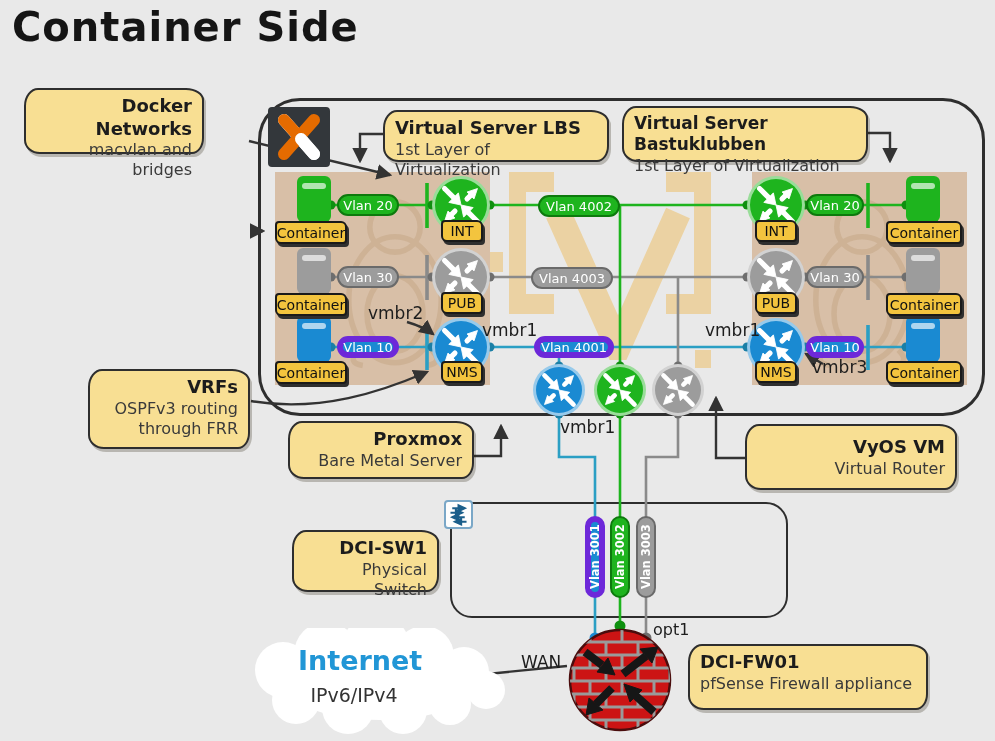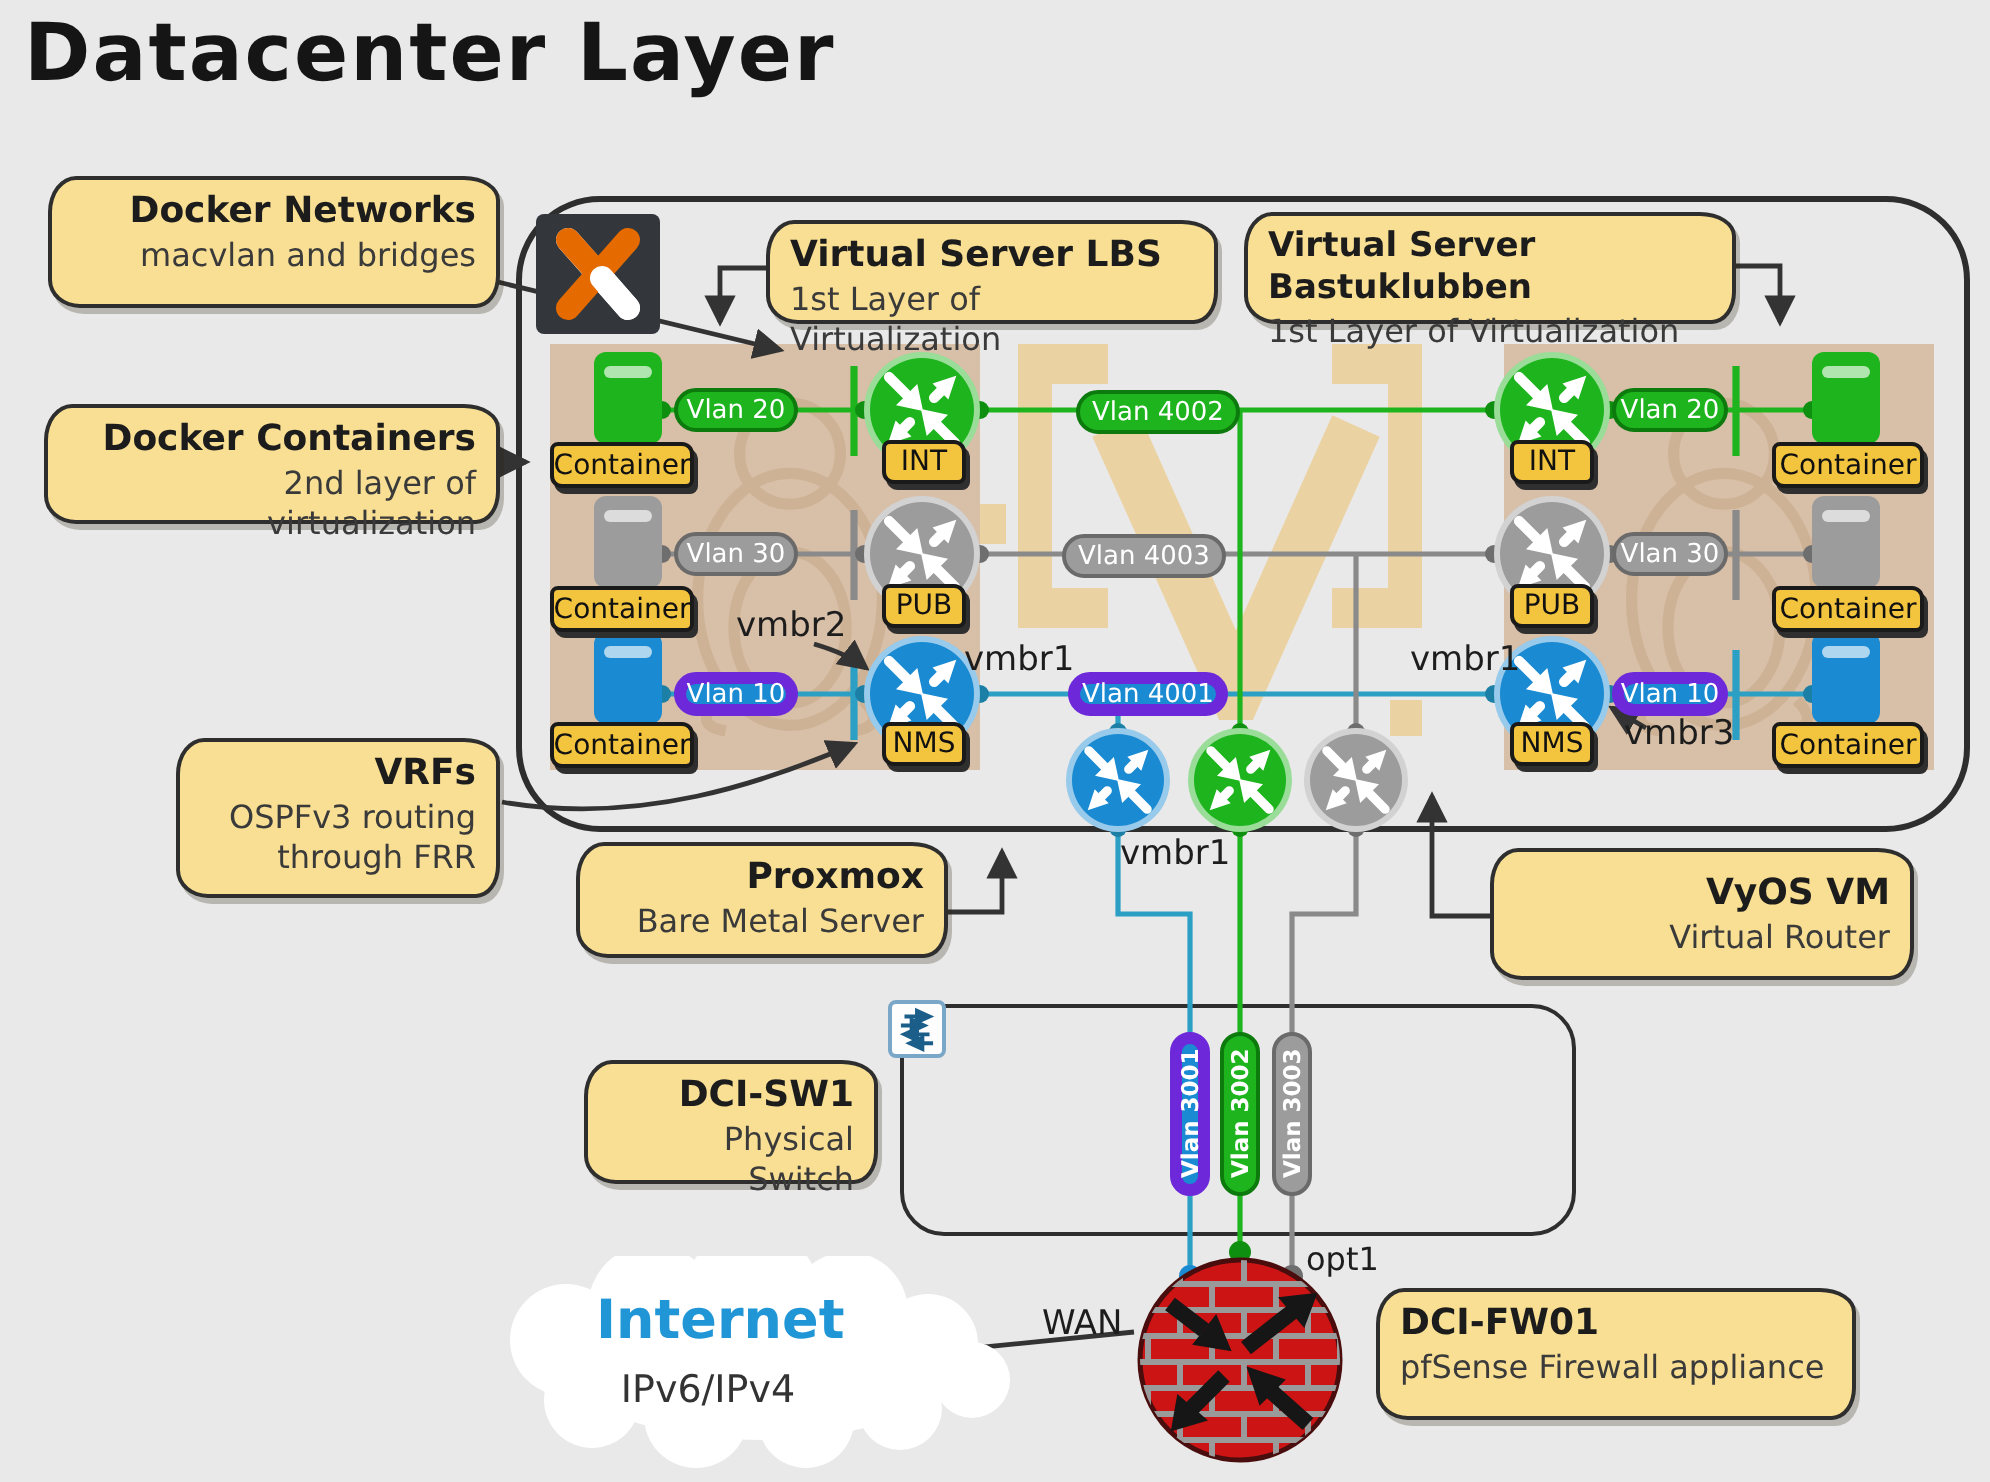--- a/index.html
+++ b/index.html
@@ -65,21 +65,21 @@
   .fw{left:566px;top:626px;width:108px;height:108px;position:absolute;z-index:18}
   .cloud{left:238px;top:628px;width:282px;height:108px;position:absolute;z-index:18}
   .wm{position:absolute;z-index:2;opacity:.9}
   .wm .blk{position:absolute;background:var(--watermark)}
 </style>
 </head>
 <body>
 
 <div class="stage">
 
-  <div class="title">Datacenter Layer</div>
+  <div class="title">Container Side</div>
 
   <div class="wm" style="left:0;top:0;width:995px;height:741px">
     <div class="blk" style="left:489px;top:252px;width:14px;height:20px"></div>
     <div class="blk" style="left:509px;top:172px;width:17px;height:142px"></div>
     <div class="blk" style="left:509px;top:172px;width:45px;height:20px"></div>
     <div class="blk" style="left:509px;top:294px;width:45px;height:20px"></div>
     <svg class="abs" style="left:545px;top:195px" width="146" height="165">
       <polyline points="13,18 73,152 133,18" fill="none" stroke="var(--watermark)" stroke-width="26"></polyline>
     </svg>
     <div class="blk" style="left:694px;top:172px;width:17px;height:142px"></div>
@@ -414,27 +414,23 @@
       <circle cx="58" cy="72" r="24"></circle>
         <circle cx="110" cy="80" r="26"></circle>
         <circle cx="165" cy="82" r="24"></circle>
       <circle cx="212" cy="76" r="21"></circle>
         <ellipse cx="142" cy="56" rx="95" ry="36"></ellipse>
     </g>
   </svg>
   <div class="abs" style="left:298px;top:645px;width:112px;text-align:center;z-index:19;font-size:27px;font-weight:bold;color:var(--internet-blue)">Internet</div>
   <div class="abs" style="left:296px;top:684px;width:116px;text-align:center;z-index:19;font-size:19px;color:#333">IPv6/IPv4</div>
 
-  <div class="note ta-r" style="left:24px;top:88px;width:226px;height:66px">
+  <div class="note ta-r" style="left:24px;top:88px;width:180px;height:66px">
     <div class="nt">Docker Networks</div>
     <div class="ns">macvlan and bridges</div>
-  </div>
-  <div class="note ta-r" style="left:22px;top:202px;width:228px;height:60px">
-    <div class="nt">Docker Containers</div>
-    <div class="ns">2nd layer of virtualization</div>
   </div>
   <div class="note ta-r" style="left:88px;top:369px;width:162px;height:80px">
     <div class="nt">VRFs</div>
     <div class="ns">OSPFv3 routing</div>
     <div class="ns">through FRR</div>
   </div>
   <div class="note ta-c" style="left:383px;top:110px;width:226px;height:52px">
     <div class="nt">Virtual Server LBS</div>
     <div class="ns">1st Layer of Virtualization</div>
   </div>

